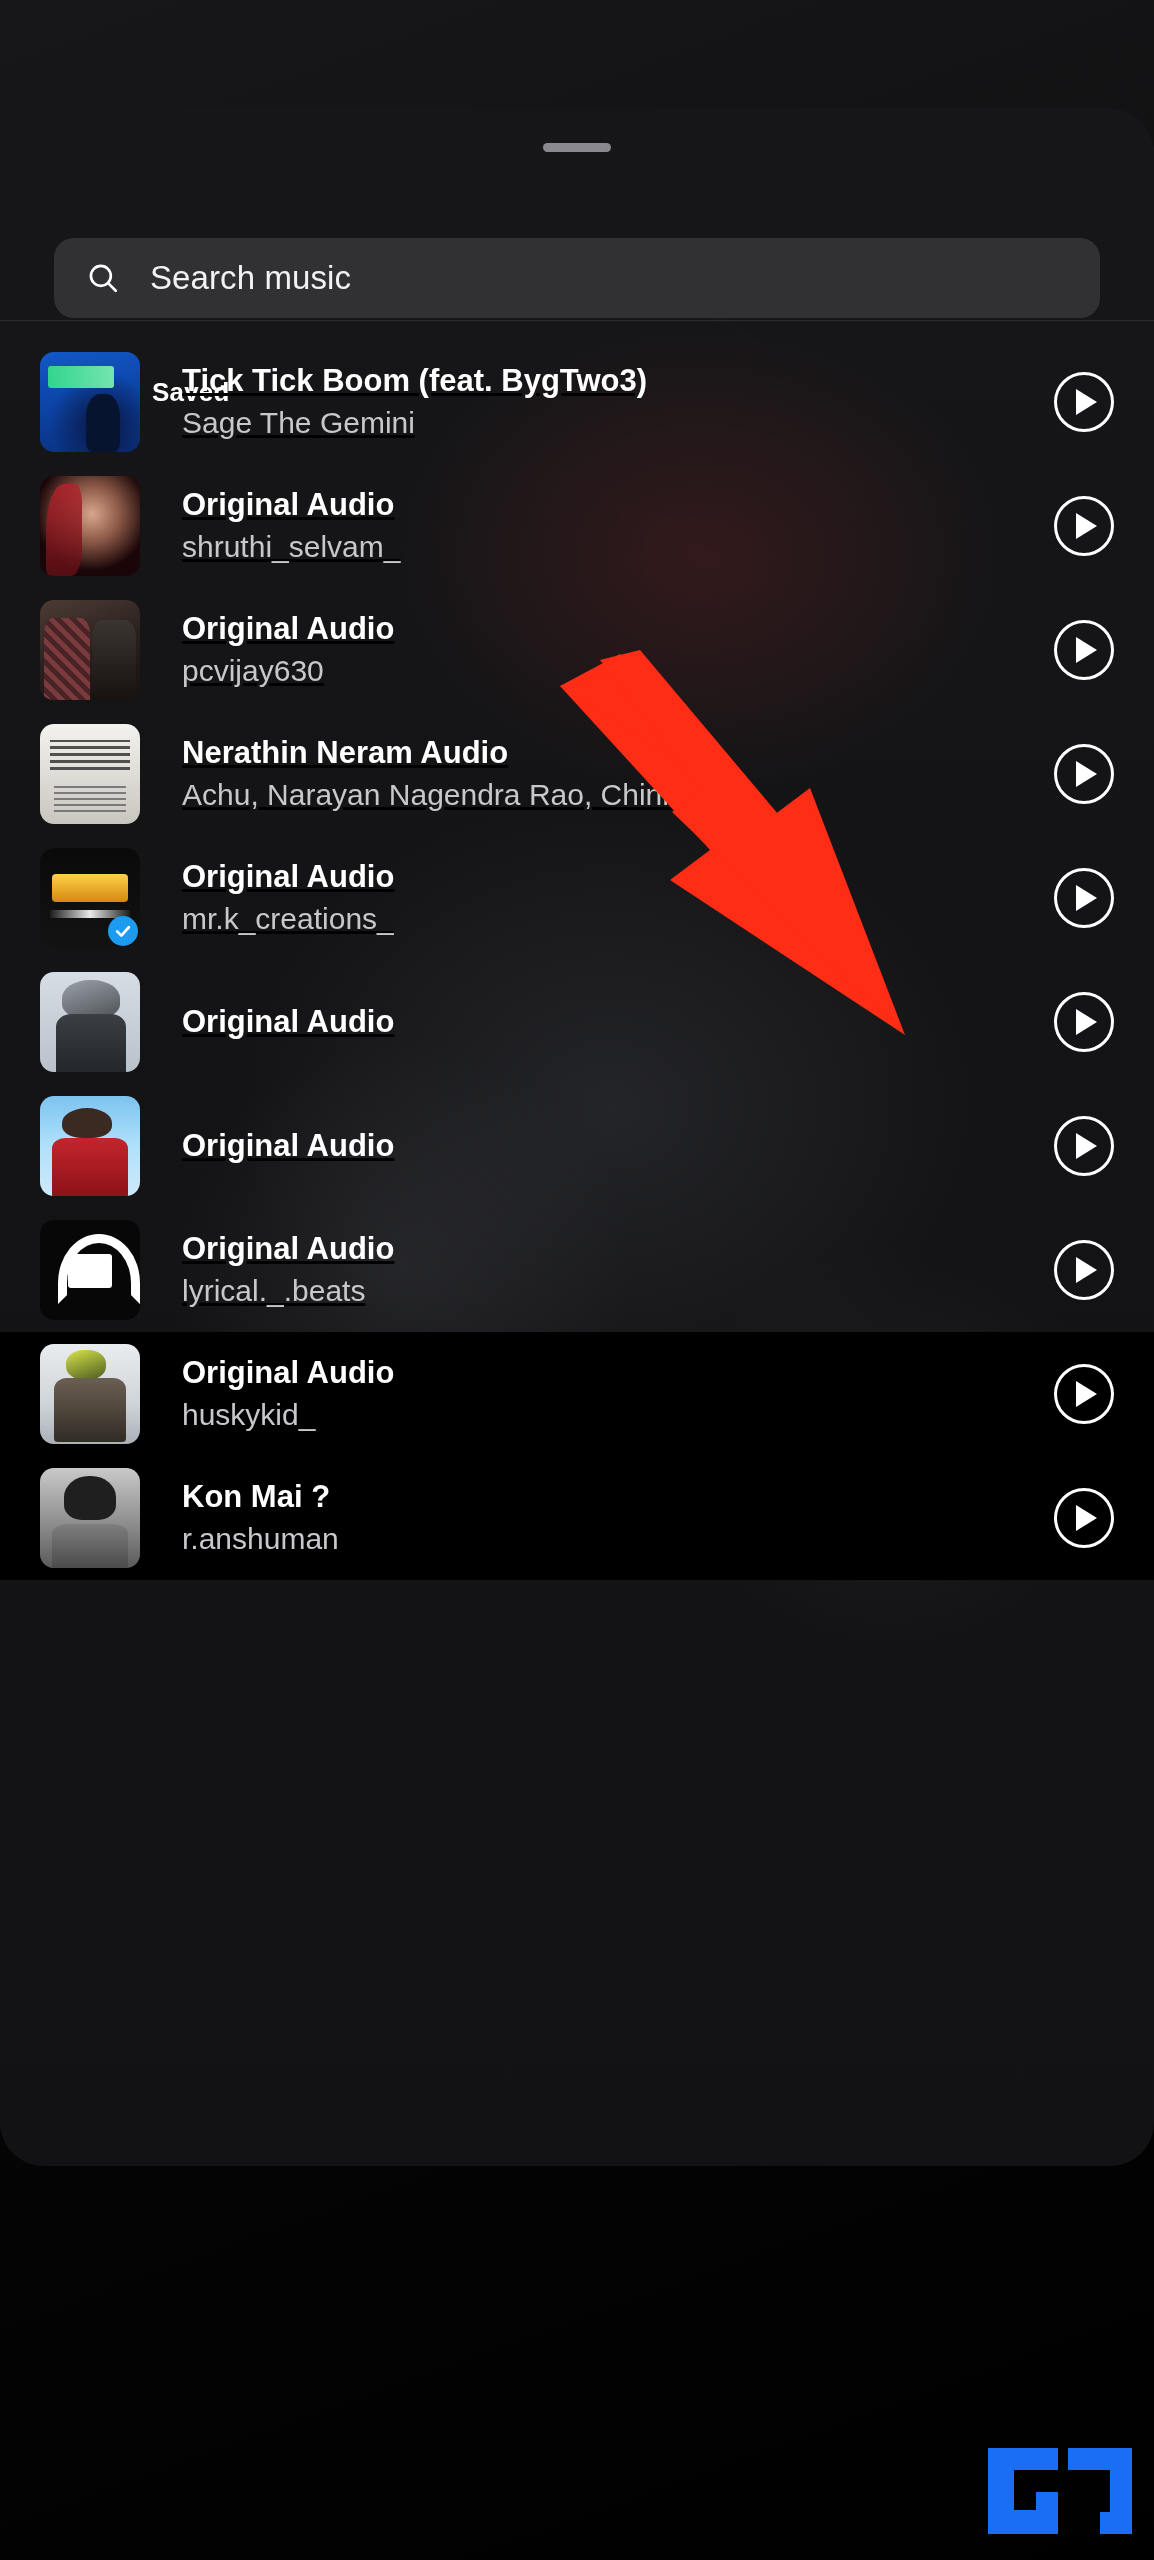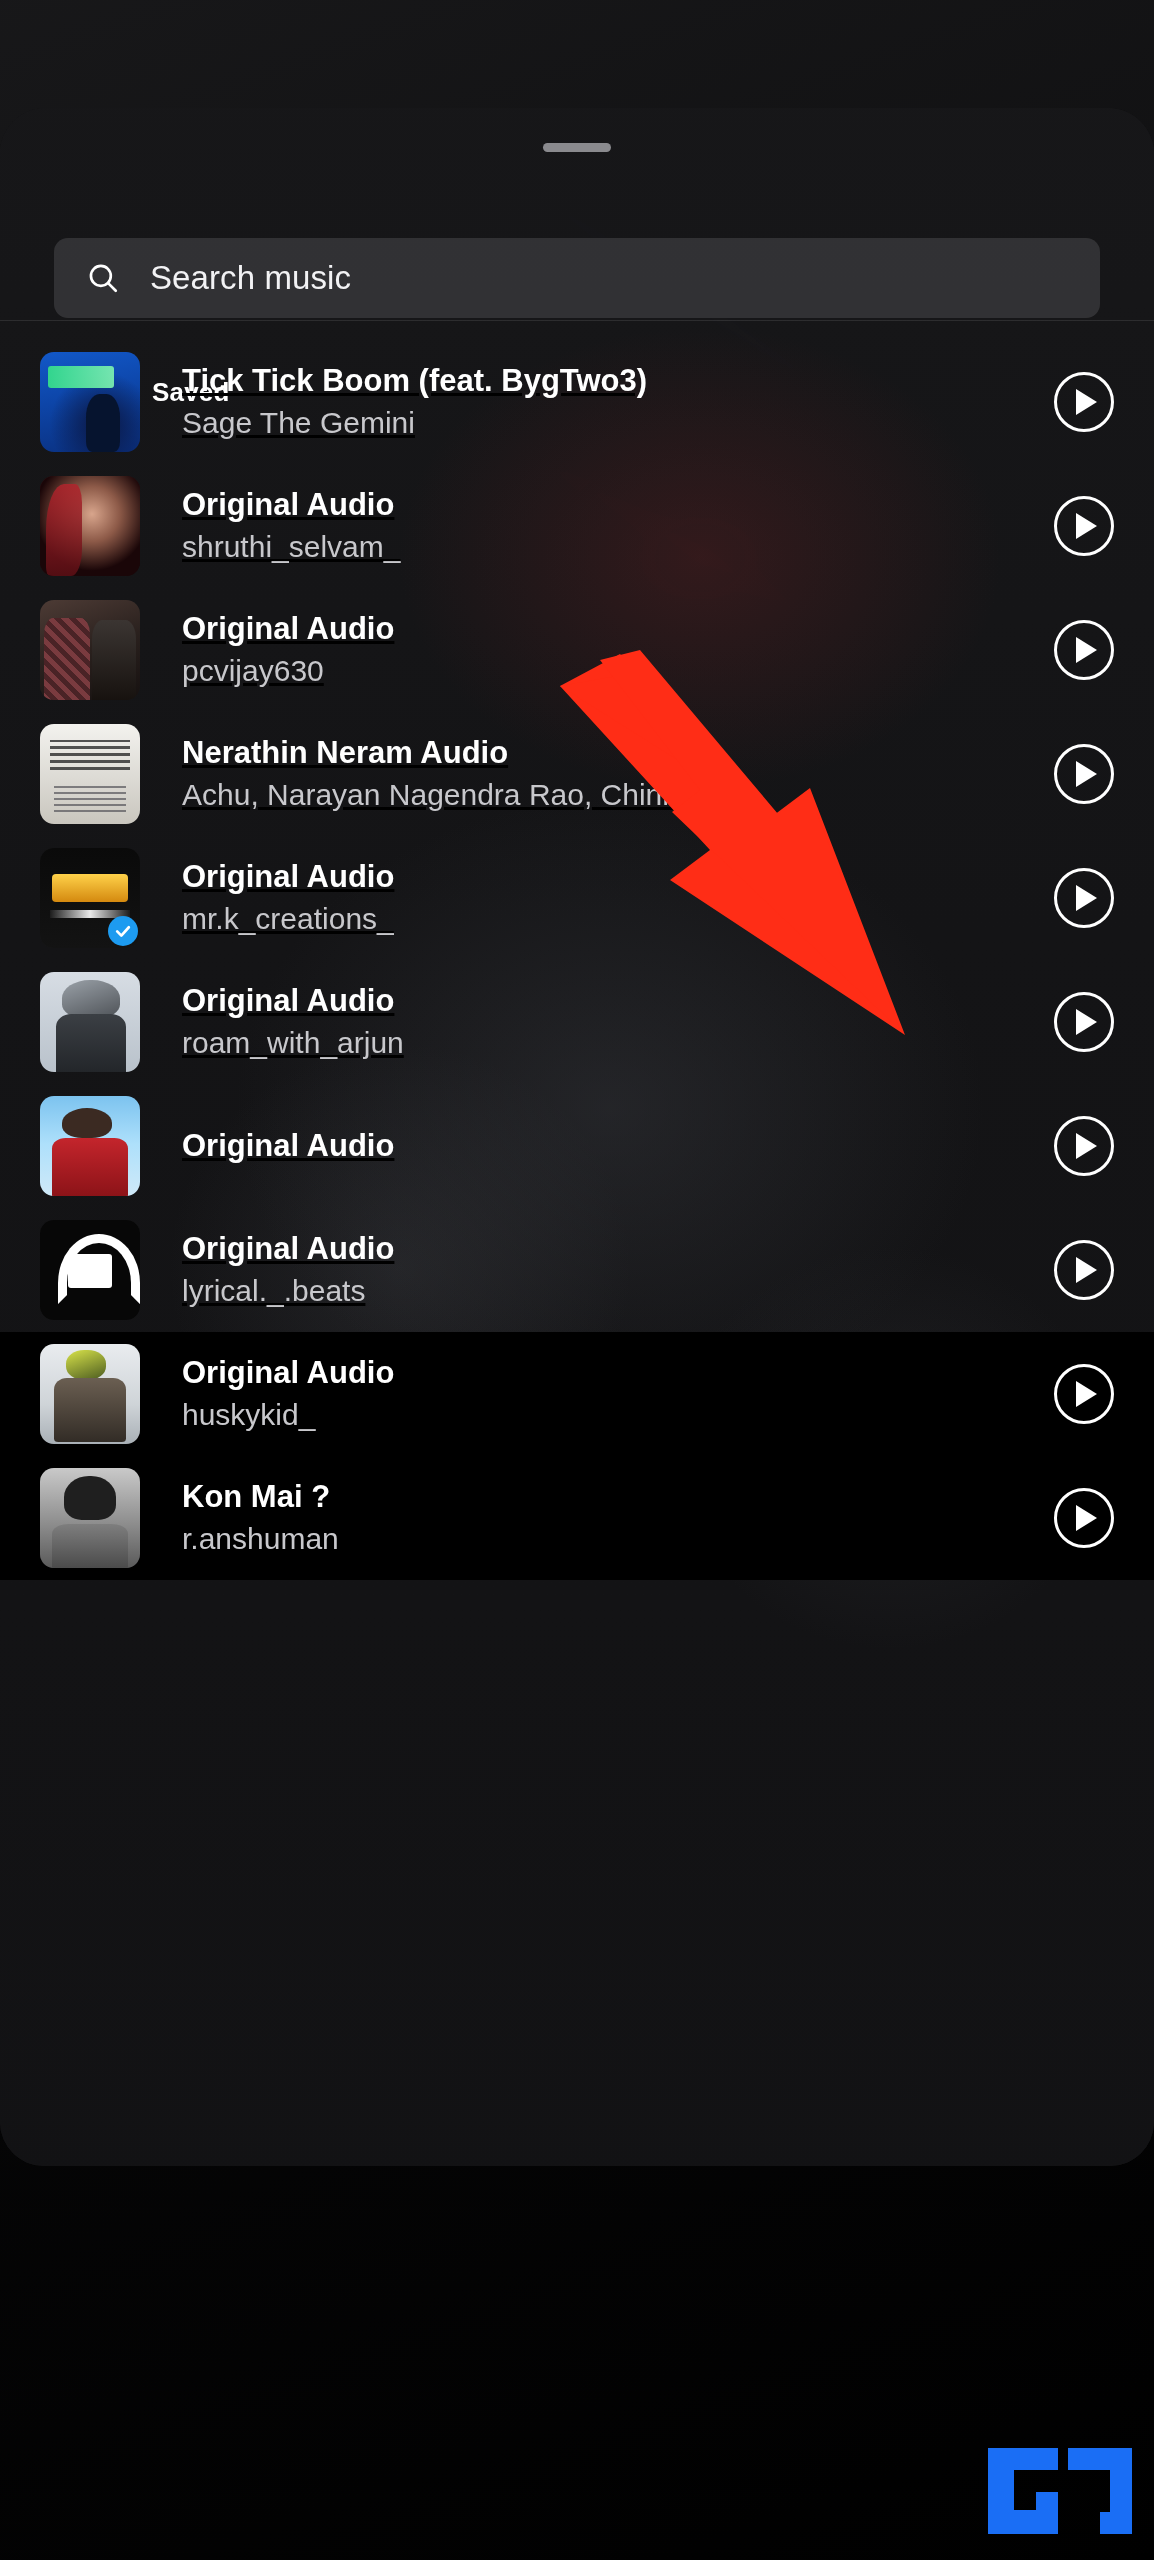--- a/index.html
+++ b/index.html
@@ -73,21 +73,21 @@
     border-radius: 6px;
     background: #8a8a8e;
     z-index: 5;
   }
 
   
   .search-bar {
     position: absolute;
     left: 54px; top: 130px;
     width: 1046px; height: 80px;
-    border-radius: 14px;
+    border-radius: 20px;
     background: rgba(58,58,60,0.78);
     display: flex;
     align-items: center;
     padding-left: 32px;
     z-index: 5;
   }
   .search-icon { width: 34px; height: 34px; flex: 0 0 auto; }
   .search-icon svg { display: block; }
   .search-placeholder {
     margin-left: 30px;
@@ -517,21 +517,20 @@
     </div>
   </div>
 
   <div class="track-row">
     <div class="thumb">
       <div class="art art-arjun"></div>
 
     </div>
     <div class="track-text">
       <div class="track-title">Original Audio</div>
-      <div class="track-artist">roam_with_arjun</div>
     </div>
     <div class="play-btn">
       <span class="tri"></span>
     </div>
   </div>
 
   <div class="track-row">
     <div class="thumb">
       <div class="art art-naveen"></div>
 

